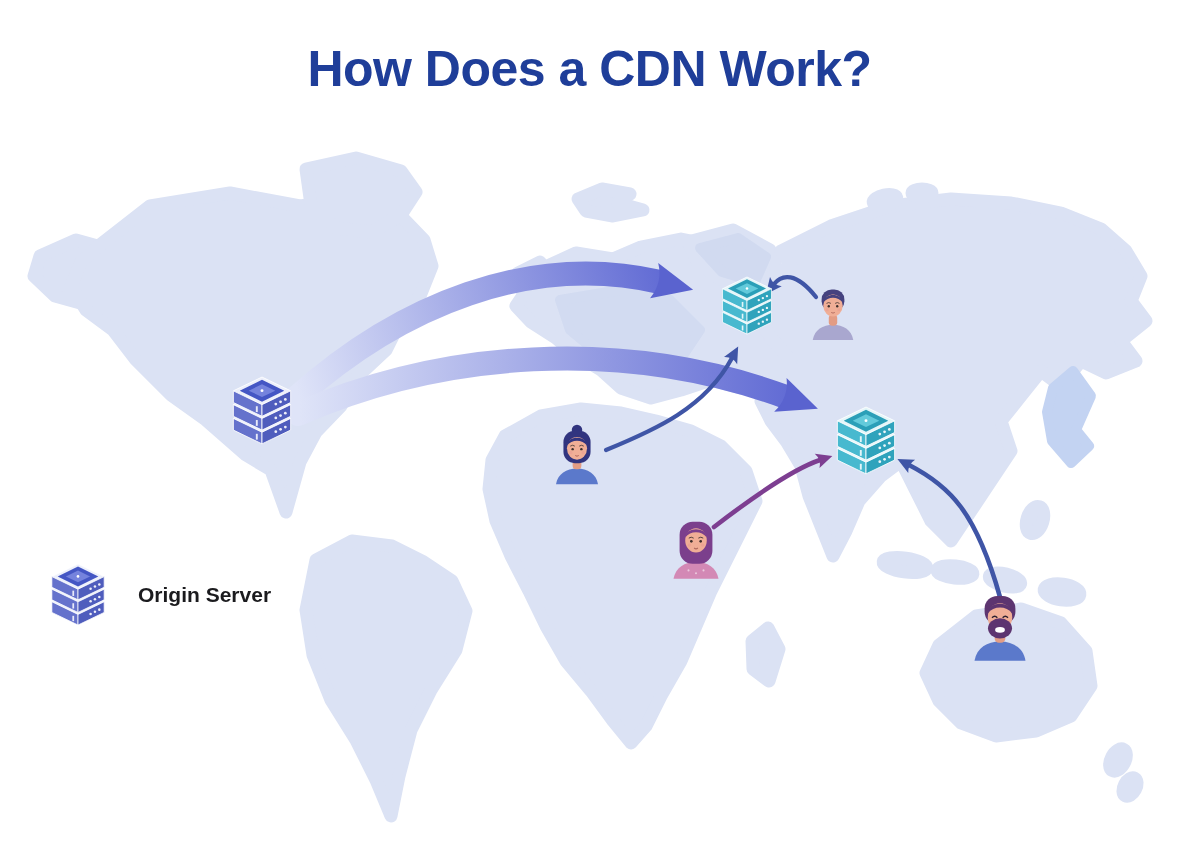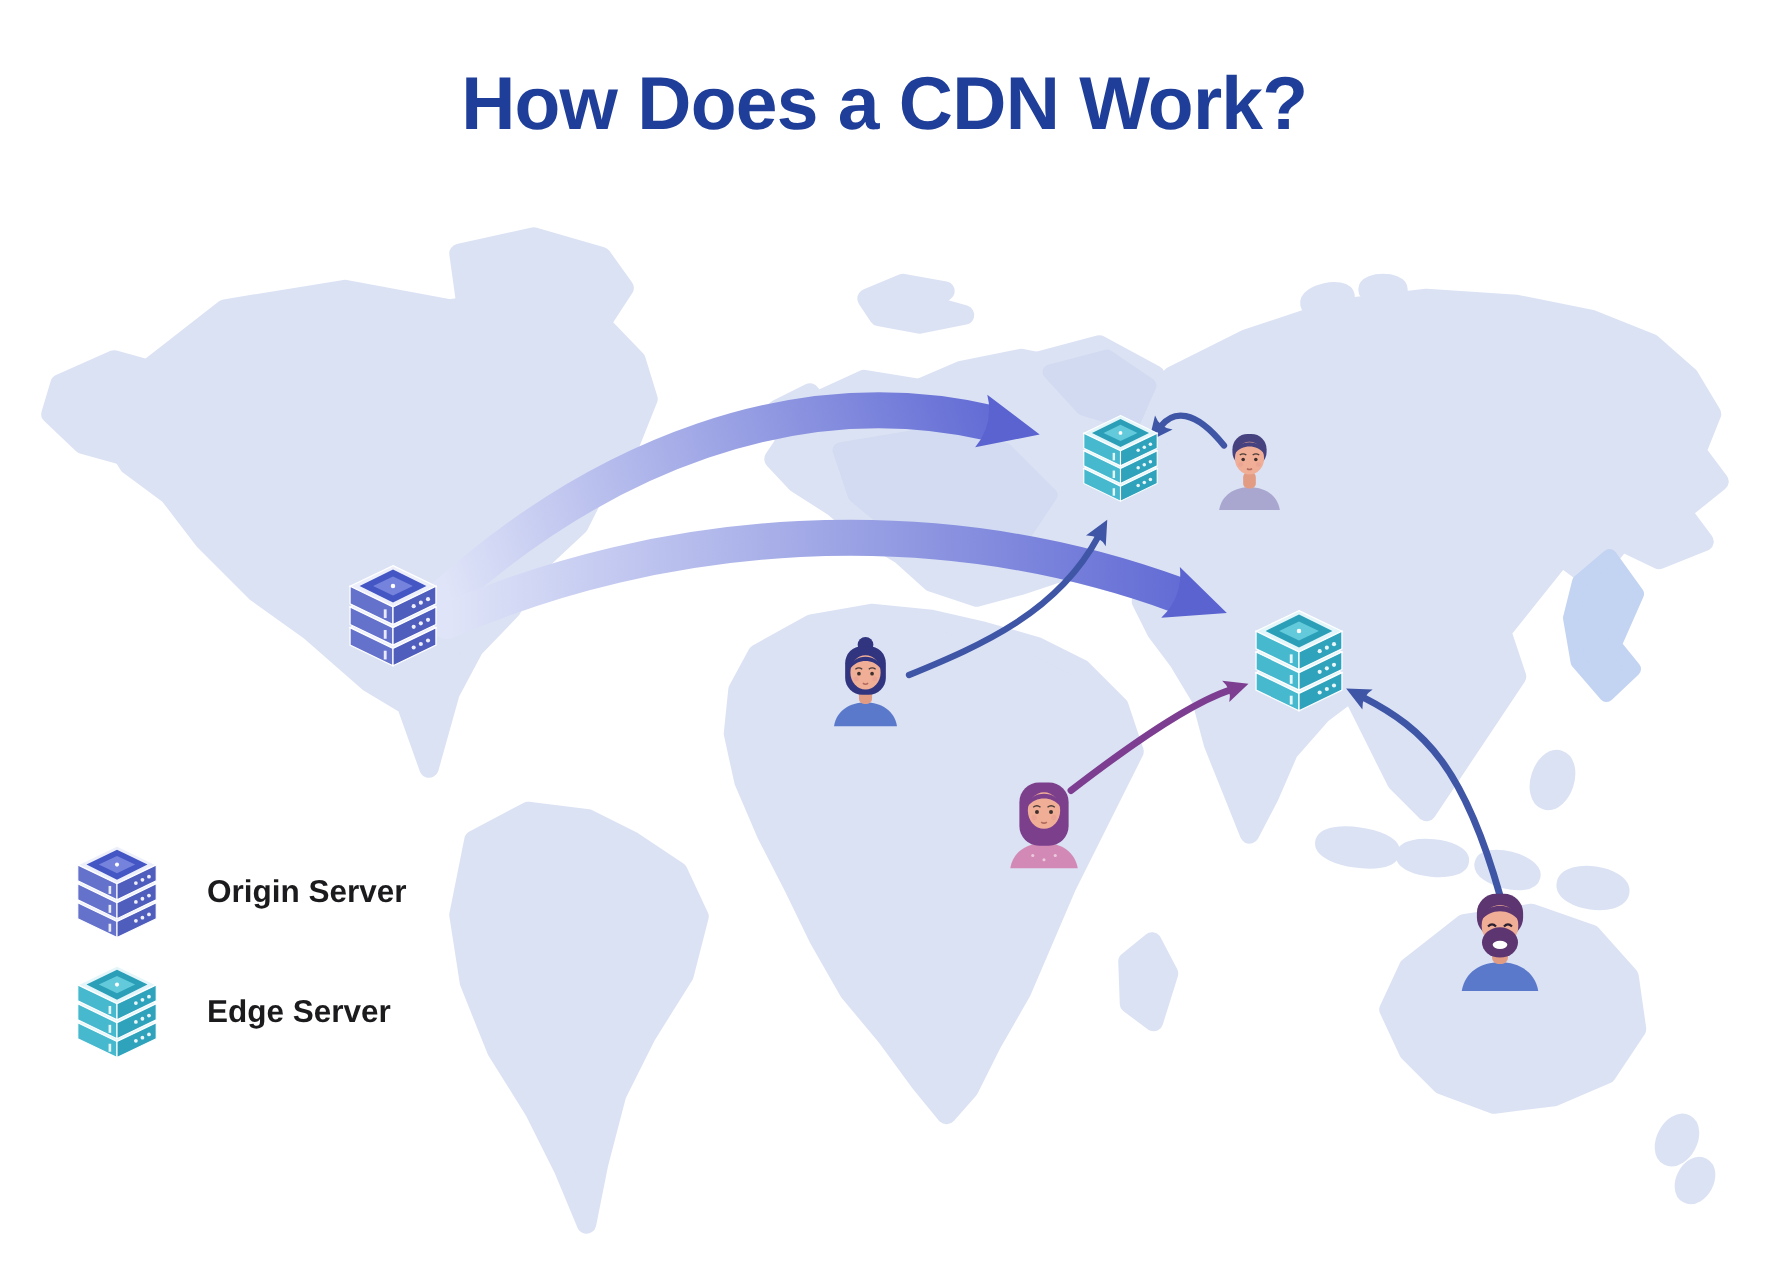--- a/index.html
+++ b/index.html
@@ -17,21 +17,21 @@
   .map-svg{position:absolute;left:0;top:0;}
   
   .srv-origin{--s-top:#edf0fb;--s-left:#6572cc;--s-right:#4f5dbd;--s-ins:#4456c4;--s-ins2:#7583dd;}
   .srv-edge{--s-top:#e4f6f9;--s-left:#47b9cf;--s-right:#2fa3bc;--s-ins:#2b9fb8;--s-ins2:#63cadb;}
   
   .av-bun{--hair:#31347f;--shirt:#5b79cb;}
   .av-man{--hair:#45427f;--shirt:#a9a7cf;}
   .av-purple{--hair:#7b3f8c;--shirt:#d389b5;}
   .av-beard{--hair:#5d3570;--shirt:#5b79cb;}
   
-  .legend{position:absolute;left:46px;top:562px;display:flex;flex-direction:column;gap:14px;}
+  .legend{position:absolute;left:46px;top:562px;display:flex;flex-direction:column;gap:4px;}
   .legend-row{display:flex;align-items:center;gap:28px;height:66px;}
   .legend-icon{width:64px;display:flex;justify-content:center;}
   .legend-label{font-size:21px;font-weight:700;color:#1b1b1e;}
 </style>
 </head>
 <body>
 
 <svg width="0" height="0" style="position:absolute" aria-hidden="true">
   <defs>
 
@@ -209,21 +209,13 @@
 
 <div class="legend">
   <div class="legend-row">
     <span class="legend-icon">
       <svg width="62" height="64" viewBox="0 0 64 66" class="srv-origin">
           <use href="#icon-server"></use>
         </svg>
     </span>
     <span class="legend-label">Origin Server</span>
   </div>
-  <div class="legend-row">
-    <span class="legend-icon">
-      <svg width="62" height="64" viewBox="0 0 64 66" class="srv-edge">
-          <use href="#icon-server"></use>
-        </svg>
-    </span>
-    <span class="legend-label">Edge Server</span>
-  </div>
 </div>
 
 </body></html>

